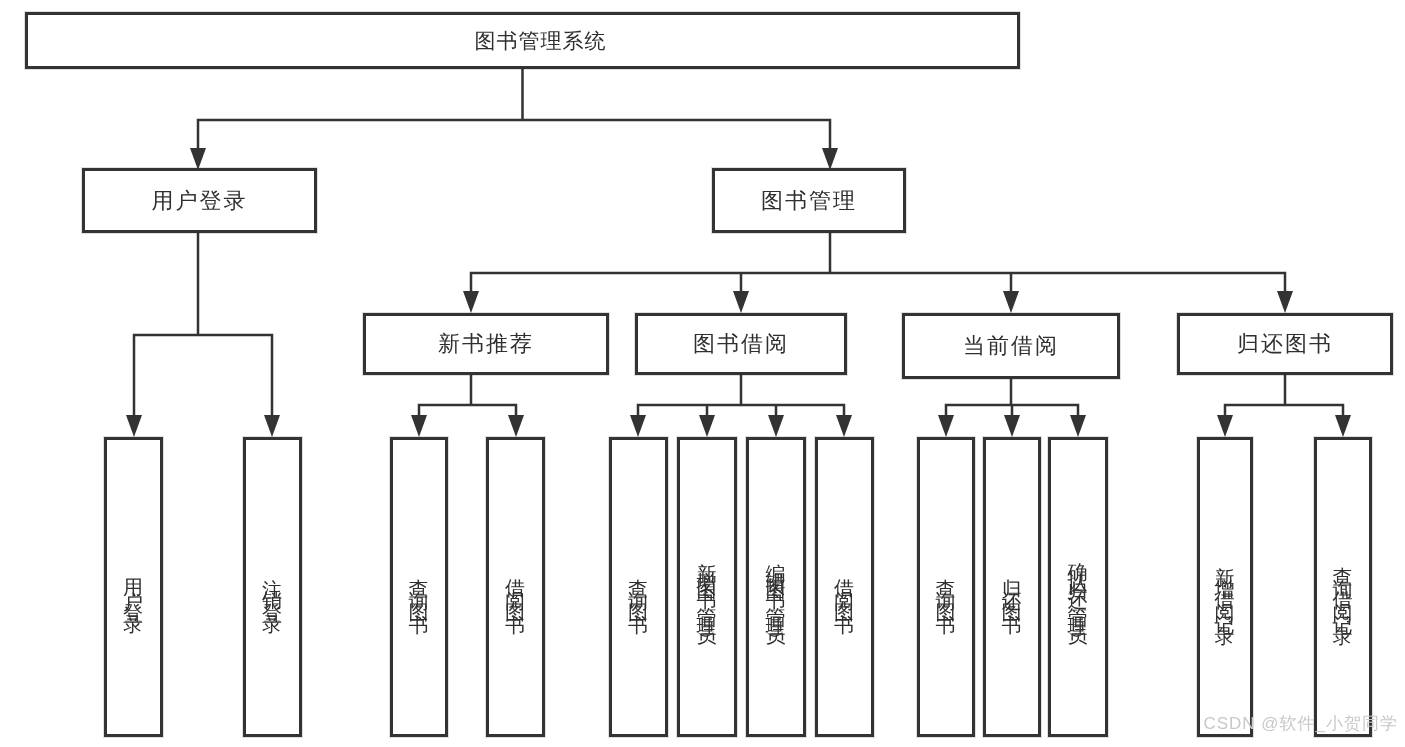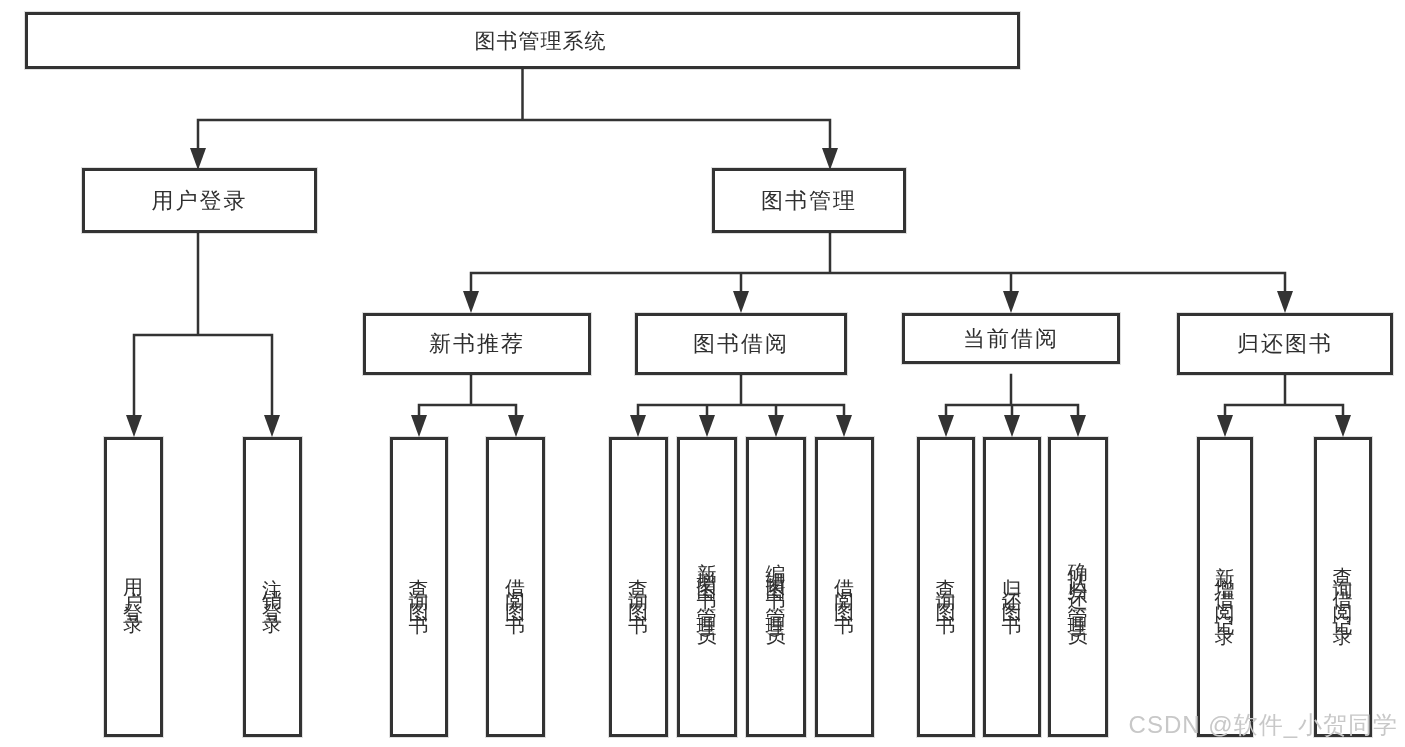--- a/index.html
+++ b/index.html
@@ -40,23 +40,23 @@
     writing-mode:vertical-rl;
     text-orientation:mixed;
     font-size:20px;
     letter-spacing:12px;
     top:437px;height:300px;
   }
   .leaf.long{letter-spacing:9px;}
   .leaf.mid{letter-spacing:12px;}
   .watermark{
     position:absolute;
-    right:7px;bottom:6px;
+    right:7px;bottom:12px;
     z-index:9;
-    font-size:24px;
+    font-size:17px;
     letter-spacing:1px;
     color:var(--wm);
     white-space:nowrap;
   }
 </style>
 </head>
 <body style="background: rgb(255, 255, 255);">
 
 <div class="stage">
 
@@ -108,23 +108,23 @@
       <polygon points="1217,415 1233,415 1225,437"></polygon>
       <polygon points="1335,415 1351,415 1343,437"></polygon>
     </g>
   </svg>
 
   <div class="node root" style="left:25px;top:12px;width:995px;height:57px;padding-left:36px;">图书管理系统</div>
 
   <div class="node" style="left:82px;top:168px;width:235px;height:65px;">用户登录</div>
   <div class="node" style="left:712px;top:168px;width:194px;height:65px;">图书管理</div>
 
-  <div class="node" style="left:363px;top:313px;width:228px;height:62px;">新书推荐</div>
+  <div class="node" style="left:363px;top:313px;width:246px;height:62px;">新书推荐</div>
   <div class="node" style="left:635px;top:313px;width:212px;height:62px;text-align:center;">图书借阅</div>
-  <div class="node" style="left:902px;top:313px;width:218px;height:51px;">当前借阅</div>
+  <div class="node" style="left:902px;top:313px;width:218px;height:66px;">当前借阅</div>
   <div class="node" style="left:1177px;top:313px;width:216px;height:62px;">归还图书</div>
 
   <div class="node leaf" style="left:104px;width:59px;">用户登录</div>
   <div class="node leaf" style="left:243px;width:59px;">注销登录</div>
 
   <div class="node leaf" style="left:390px;width:58px;">查询图书</div>
   <div class="node leaf" style="left:486px;width:59px;">借阅图书</div>
 
   <div class="node leaf" style="left:609px;width:59px;">查询图书</div>
   <div class="node leaf long" style="left:677px;width:60px;">新增图书（管理员）</div>

